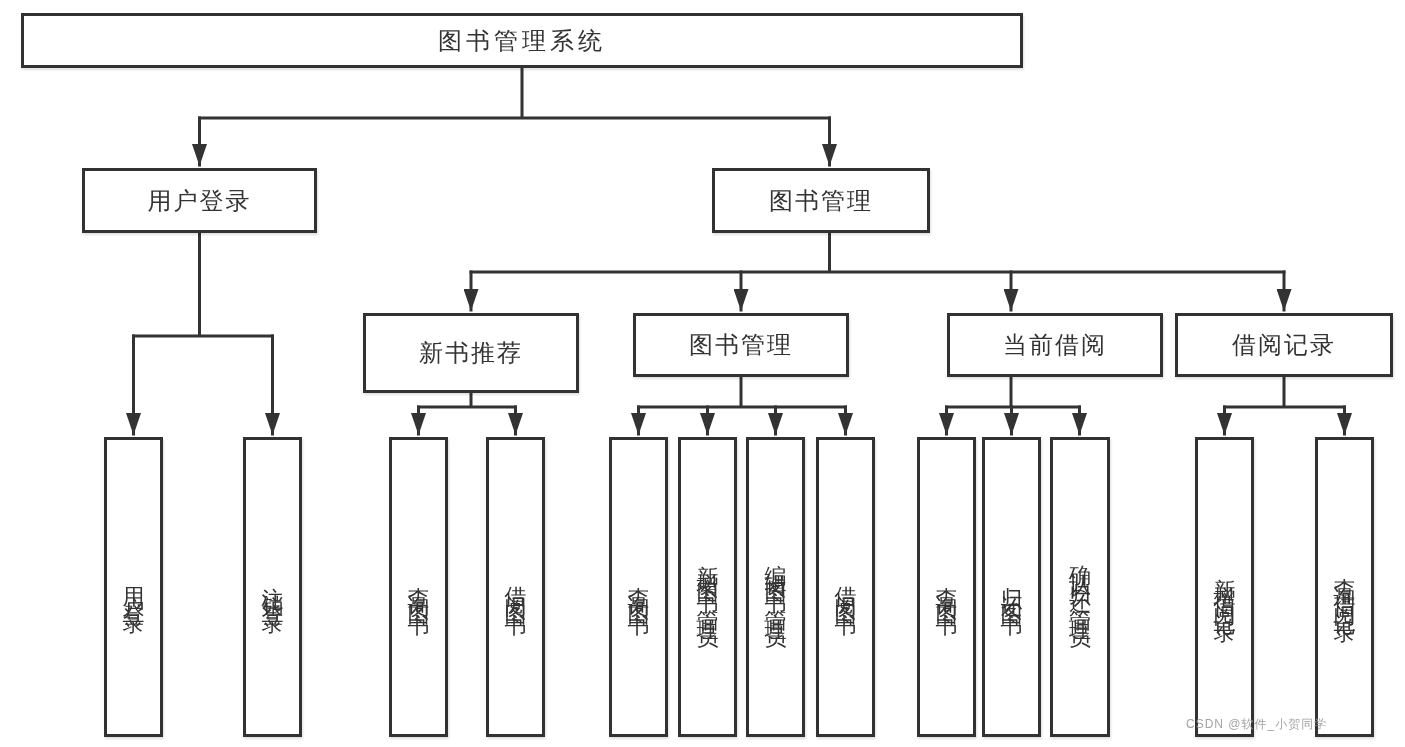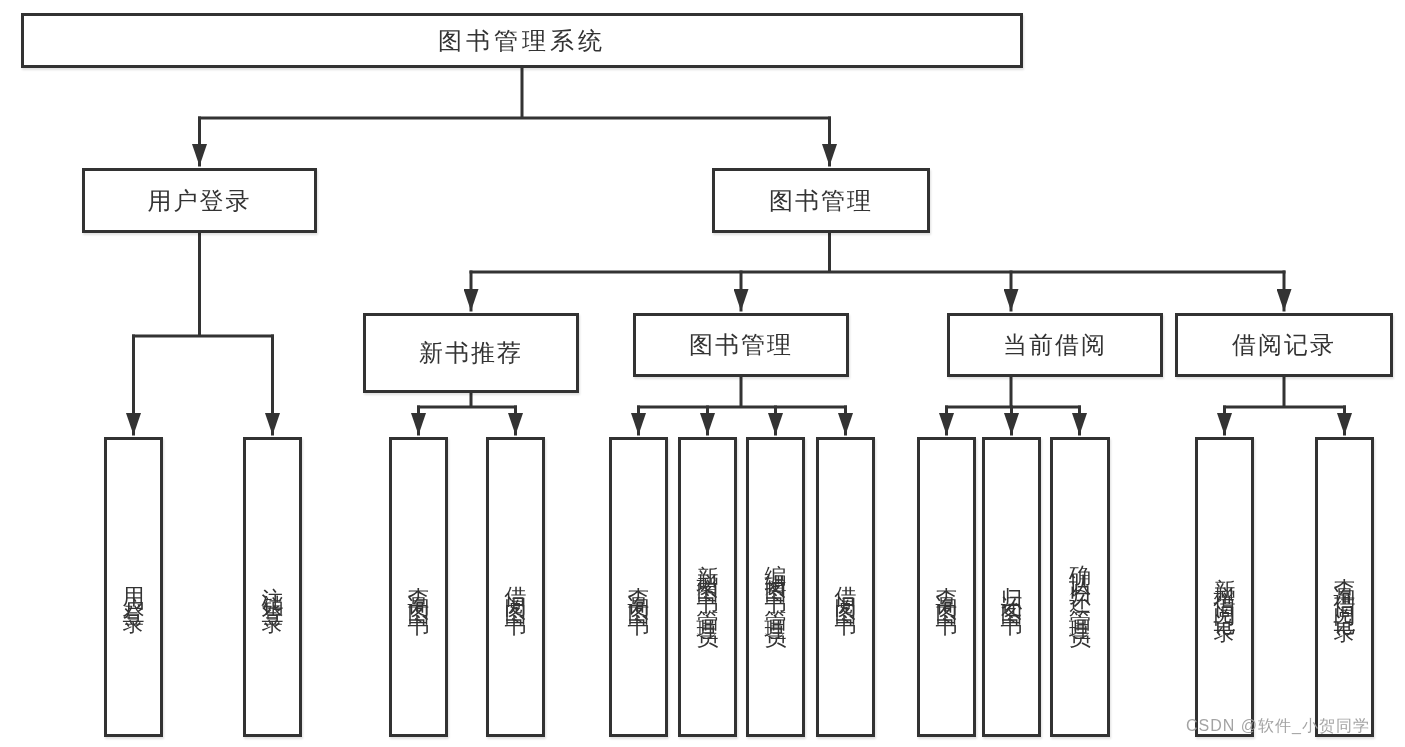--- a/index.html
+++ b/index.html
@@ -32,21 +32,21 @@
     font-size:22px;
     letter-spacing:9px;
     line-height:1;
     white-space:nowrap;
   }
   #connectors{position:absolute;left:0;top:0;pointer-events:none;}
   #connectors path{stroke:#333333;stroke-width:3;fill:none;stroke-linecap:square;}
   .watermark{
     position:absolute;
     left:1186px;top:716px;
-    font-size:16px;
+    font-size:12px;
     letter-spacing:1px;
     color:rgba(158,158,158,0.95);
     white-space:nowrap;
     z-index:5;
   }
 </style>
 </head>
 <body>
 
 <div id="canvas">

